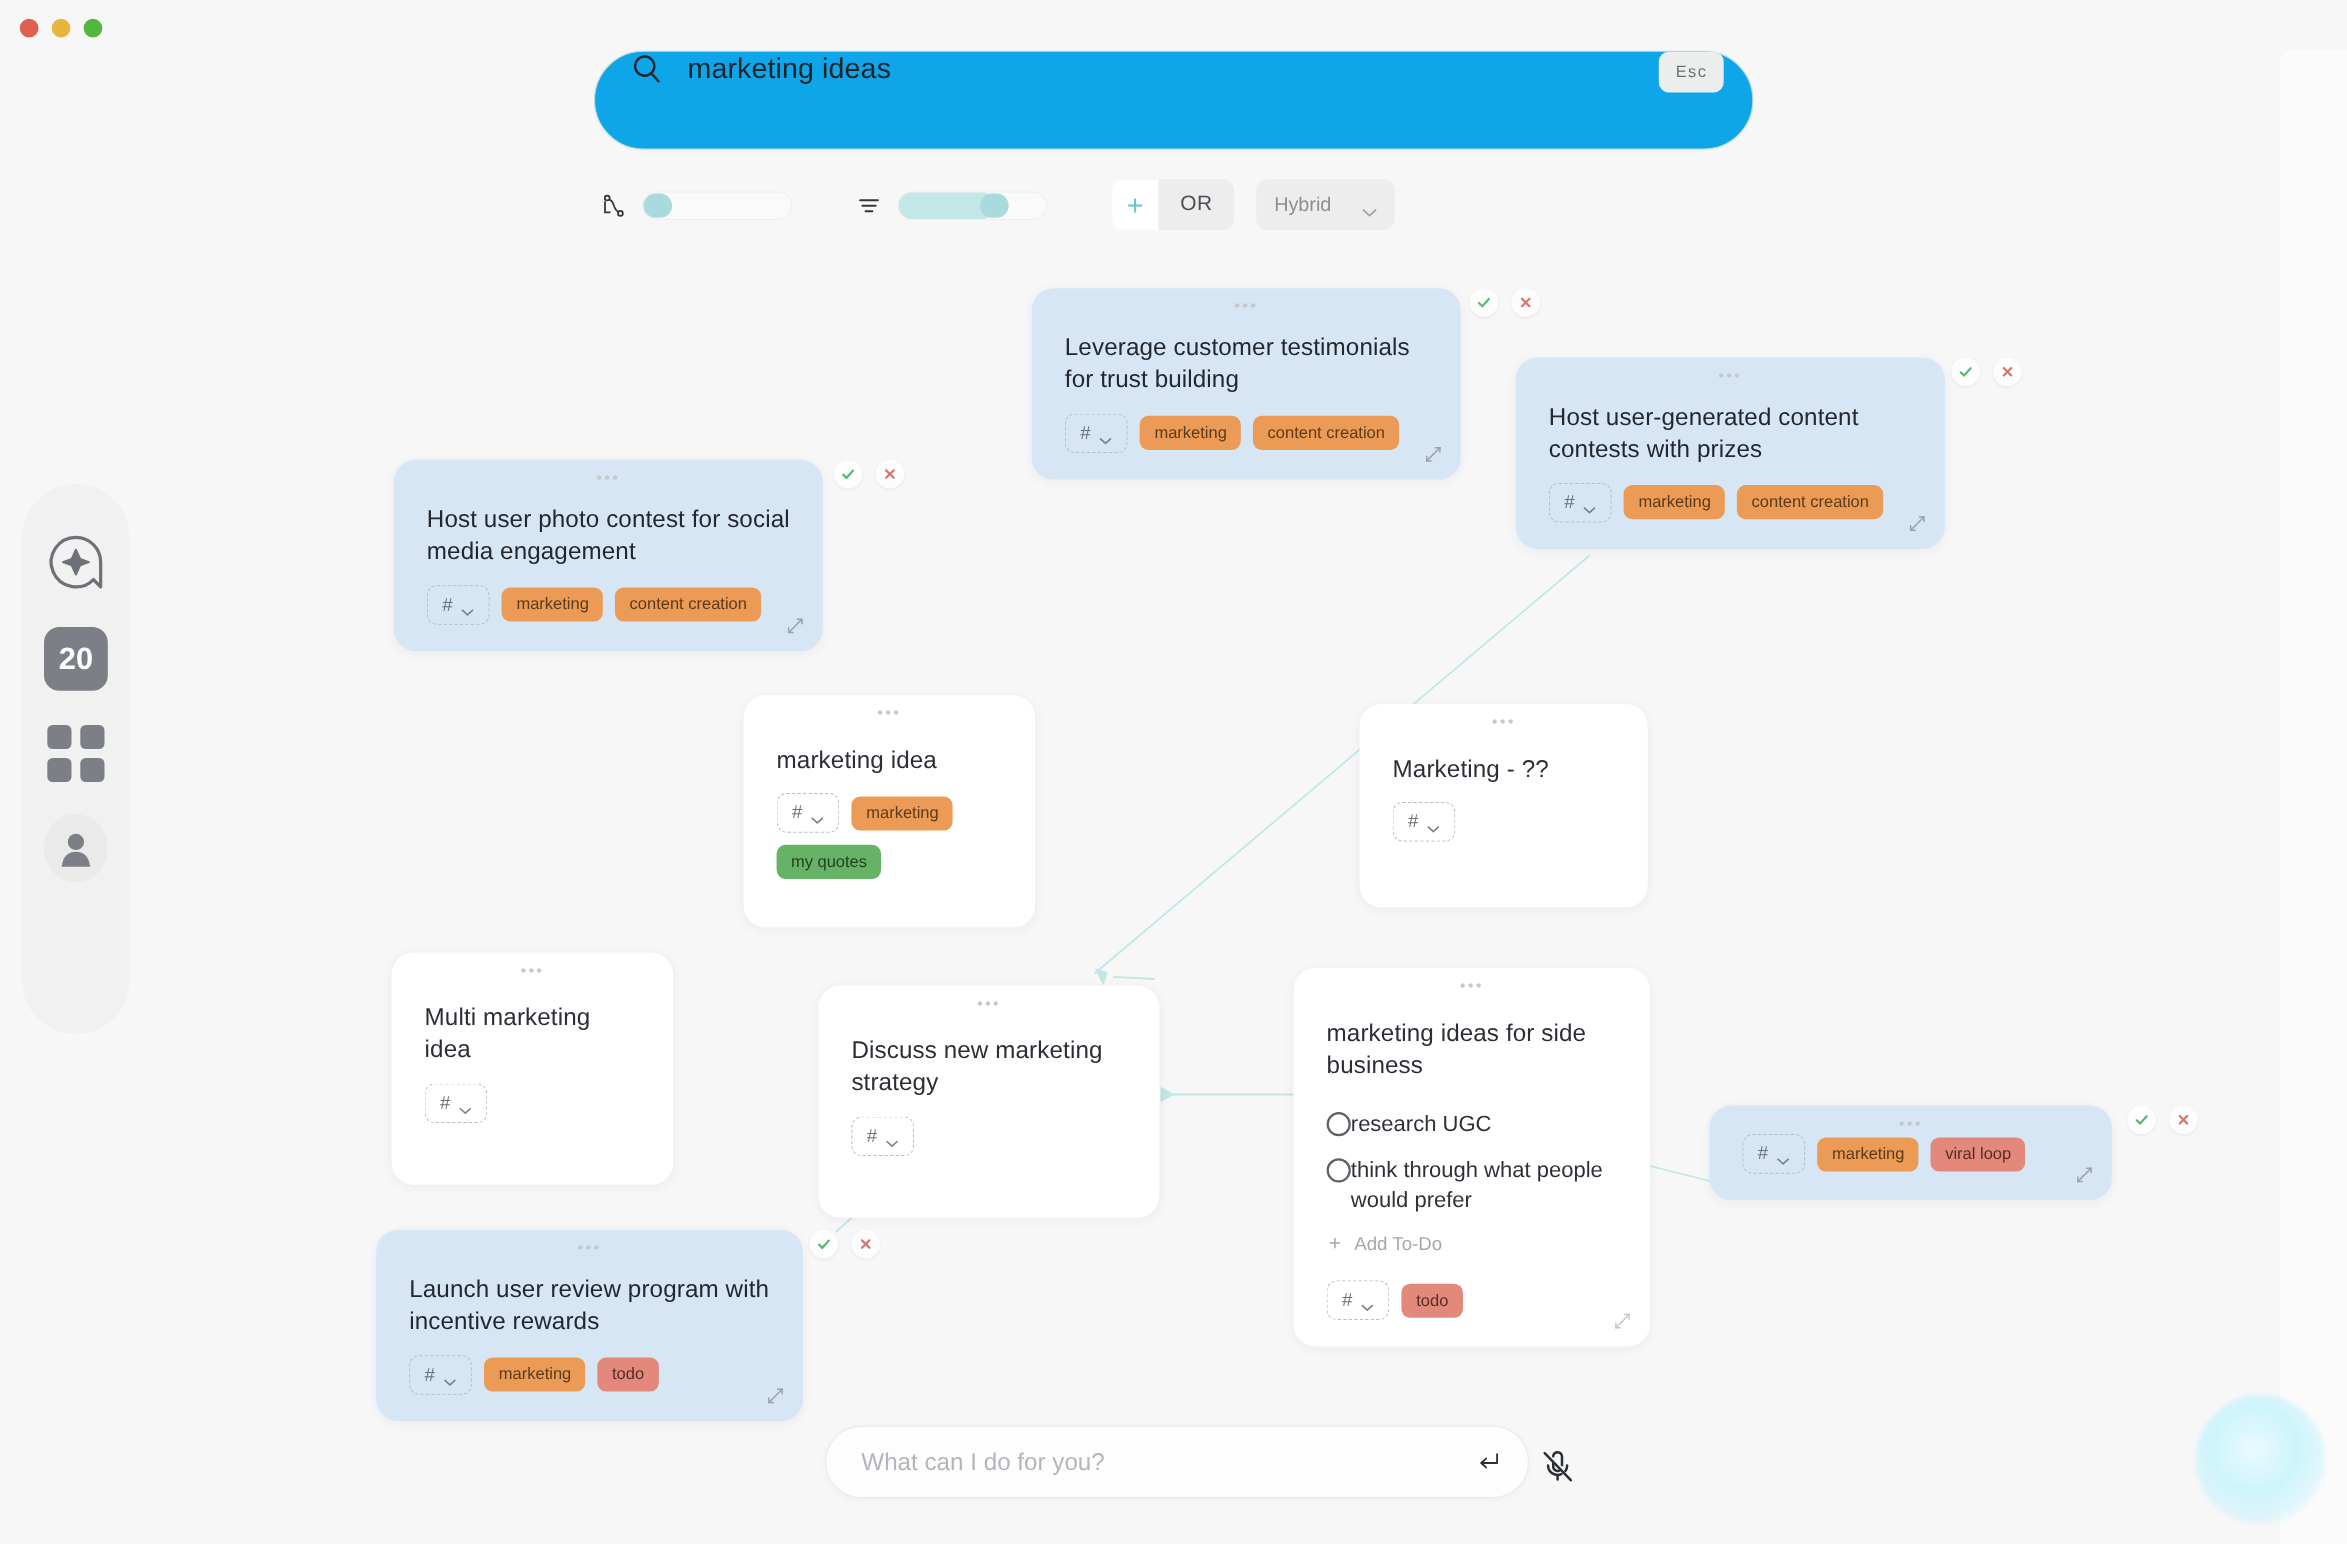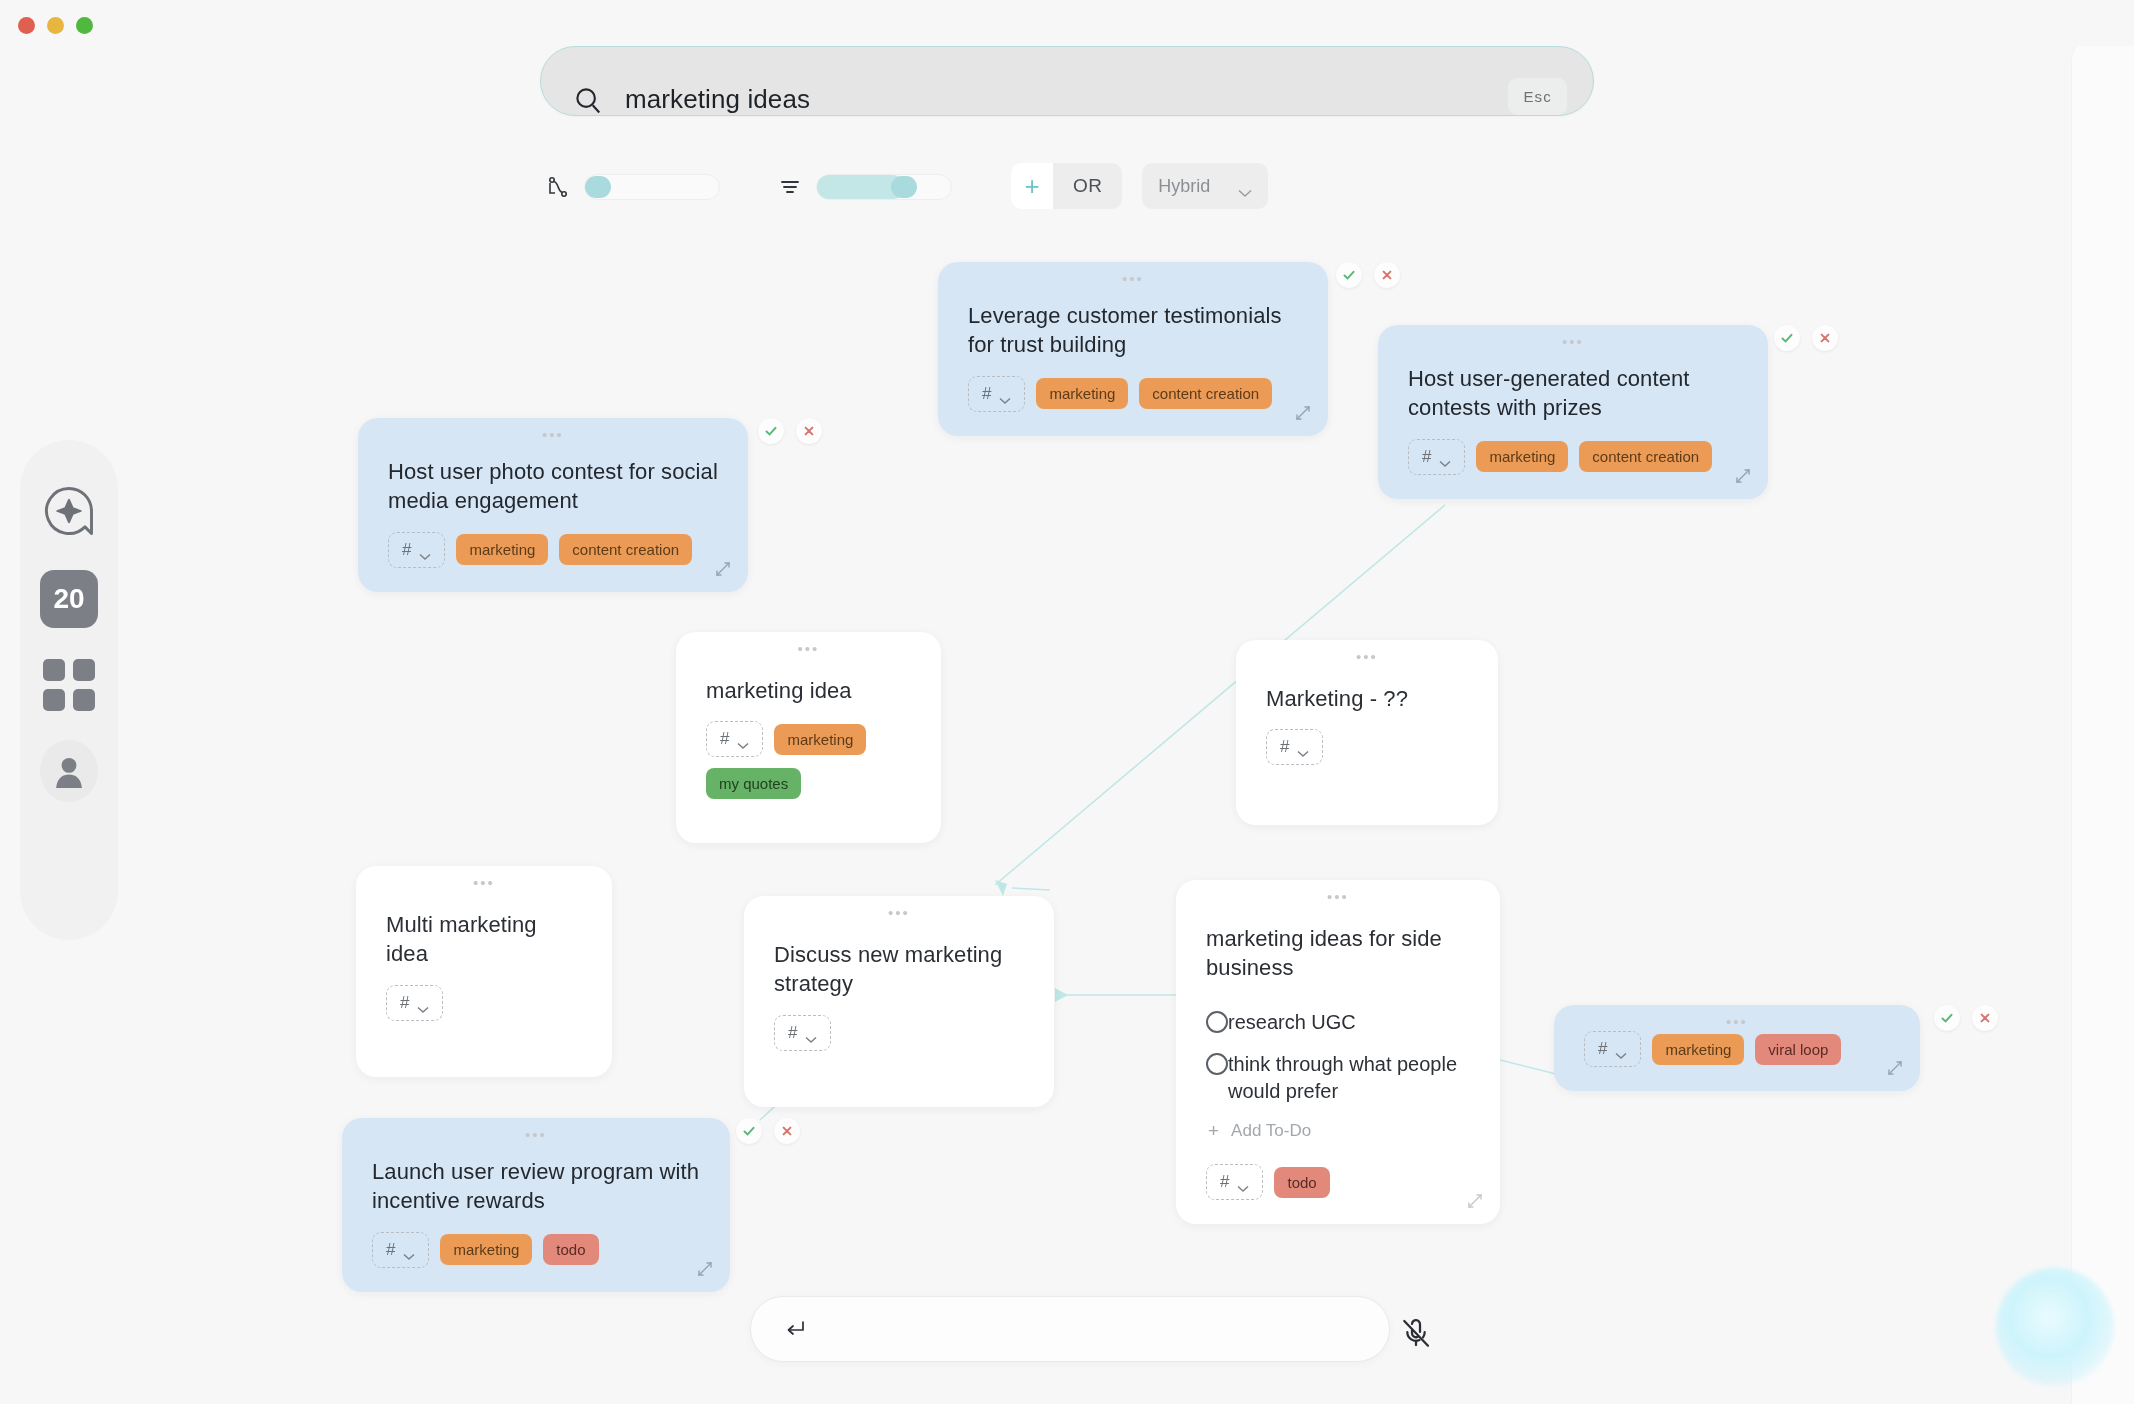--- a/index.html
+++ b/index.html
@@ -35,25 +35,25 @@
     width: 62px; height: 1366px;
     background: #fbfbfc;
     border-top-left-radius: 22px;
     box-shadow: -1px 0 0 rgba(0,0,0,0.018);
     z-index: 3;
   }
 
   
   .search-wrap {
     position: absolute; top: 46px; left: 540px;
-    width: 1054px; height: 70px;
-    background: #e5e5e5;
+    width: 1054px; height: 90px;
+    background: #0ea5e9;
     border: 1.6px solid #b8dcdb;
     border-radius: 45px;
-    display: flex; align-items: flex-end;
+    display: flex; align-items: flex-start;
     padding: 0 26px 0 32px;
     z-index: 40;
     box-shadow: 0 1px 3px rgba(0,0,0,0.03);
   }
   .search-icon { width: 30px; height: 30px; flex: 0 0 auto; color: #23262b; }
   .search-input {
     flex: 1 1 auto;
     border: none; outline: none; background: transparent;
     font-family: "Liberation Sans", sans-serif;
     font-size: 26px; color: #1f2328;
@@ -677,20 +677,21 @@
           <path d="M11 3 L15 3 L15 7"></path>
             <path d="M7 15 L3 15 L3 11"></path>
             <path d="M15 3 L3 15"></path>
         </svg>
       </span>
     </div>
 
   </div>
 
   <div class="chatbar">
+    <input placeholder="What can I do for you?" value="" style="">
     <span class="enter-icon">
       <svg viewBox="0 0 24 24" fill="none" stroke="currentColor" stroke-width="1.7" stroke-linecap="round" stroke-linejoin="round">
         <path d="M20 5 L20 13 L6 13"></path>
           <path d="M10 9 L5.5 13 L10 17"></path>
       </svg>
     </span>
   </div>
   <span class="mic-off">
     <svg viewBox="0 0 24 24" fill="none" stroke="currentColor" stroke-width="1.7" stroke-linecap="round">
       <path d="M9 5.2 A3 3 0 0 1 15 5.5 V11.2"></path>

